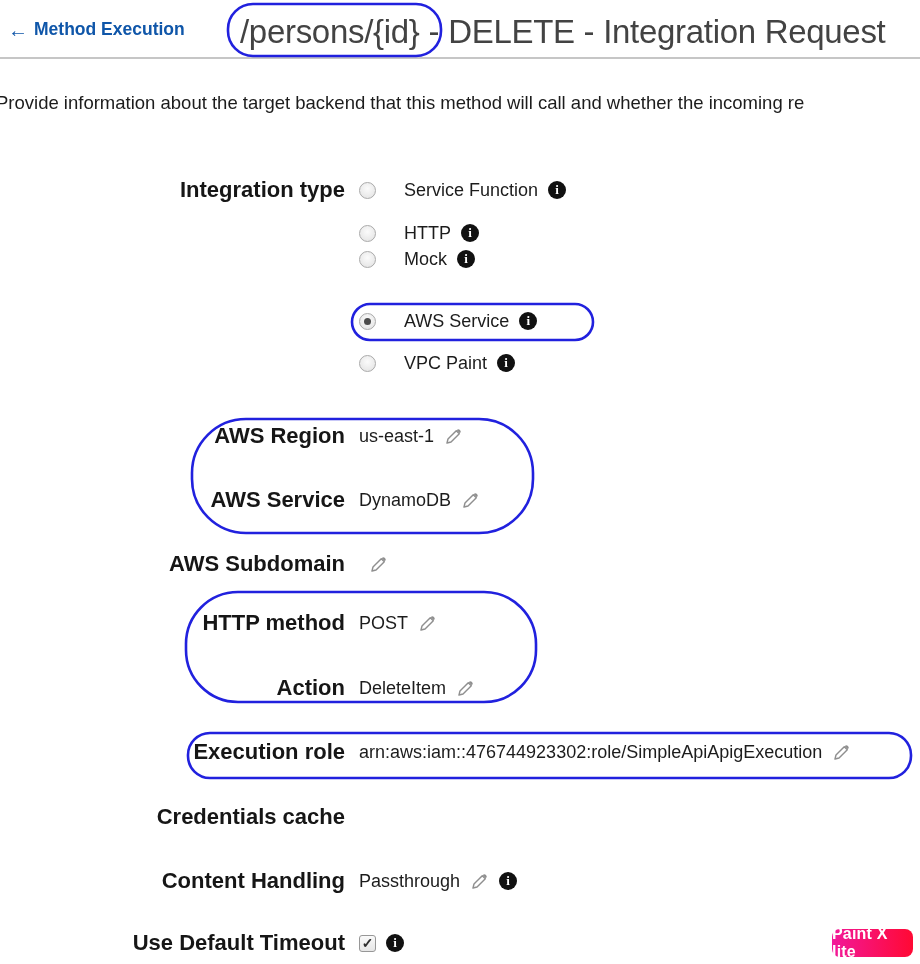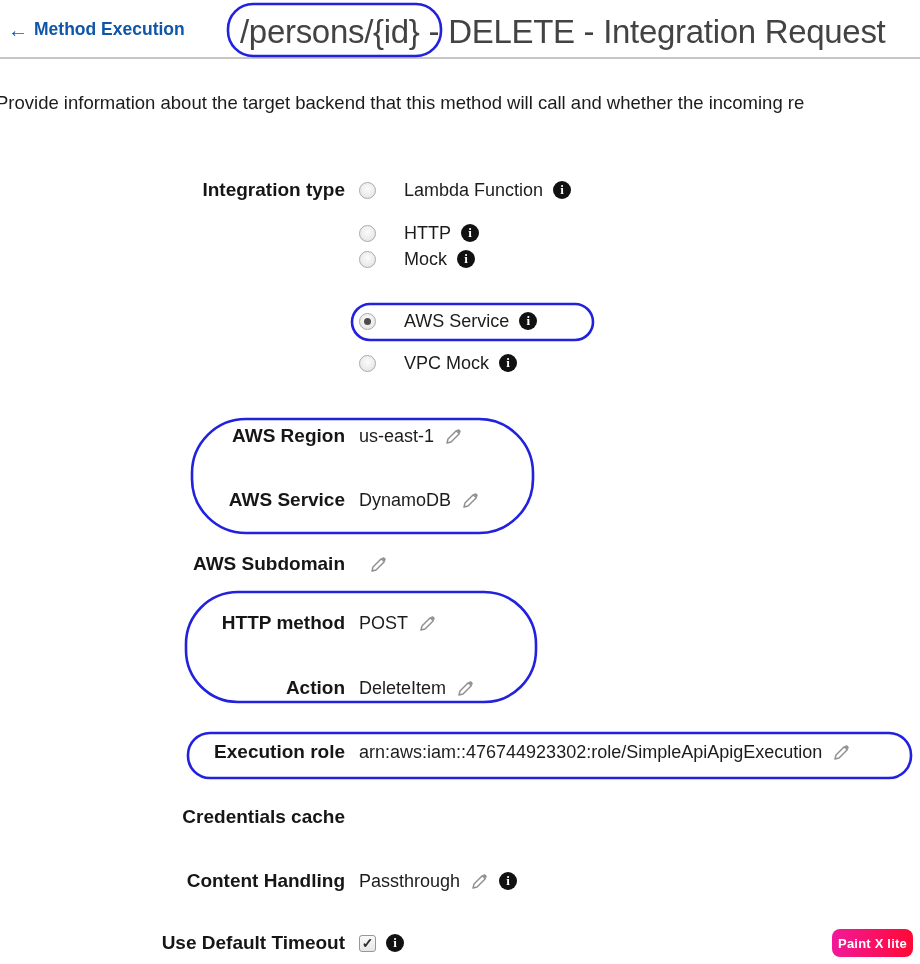--- a/index.html
+++ b/index.html
@@ -38,21 +38,21 @@
     font-size: 18.5px; color: #1c1c1c; white-space: nowrap;
   }
 
   
   .row {
     position: absolute; left: 0; height: 26px;
     display: flex; align-items: center; white-space: nowrap;
   }
   .lbl {
     width: 345px; flex: none; text-align: right;
-    font-size: 19px; font-weight: bold; color: #161616;
+    font-size: 22px; font-weight: bold; color: #161616;
   }
   .val {
     margin-left: 14px; display: flex; align-items: center;
     font-size: 18px; color: #1c1c1c; gap: 10px;
   }
   .val .opt-text { margin-left: 18px; }
 
   
   .radio {
     width: 17px; height: 17px; flex: none; border-radius: 50%;
@@ -90,21 +90,21 @@
   .overlay {
     position: absolute; left: 0; top: 0; width: 920px; height: 964px;
     pointer-events: none; z-index: 6;
   }
 
   
   .watermark {
     position: absolute; left: 832px; top: 929px; width: 81px; height: 28px;
     border-radius: 8px;
     background: linear-gradient(90deg, #f2199a, #ff0934);
-    color: #ffffff; font-size: 13px; font-weight: bold;
+    color: #ffffff; font-size: 16px; font-weight: bold;
     display: flex; align-items: center; justify-content: center;
     letter-spacing: 0.2px;
   }
 </style>
 </head>
 <body>
 
 <div class="page">
 
   <div class="back-link">
@@ -115,21 +115,21 @@
     <span class="path">/persons/{id}</span><span>- DELETE - Integration Request</span>
   </div>
   <div class="divider"></div>
 
   <div class="description">Provide information about the target backend that this method will call and whether the incoming re</div>
 
   <div class="row" style="top:177px">
     <div class="lbl">Integration type</div>
     <div class="val">
       <span class="radio"></span>
-      <span class="opt-text">Lambda Function</span>
+      <span class="opt-text">Service Function</span>
       <span class="info">i</span>
     </div>
   </div>
   <div class="row" style="top:220px">
     <div class="lbl"></div>
     <div class="val">
       <span class="radio"></span>
       <span class="opt-text">HTTP</span>
       <span class="info">i</span>
     </div>
@@ -147,21 +147,21 @@
     <div class="val">
       <span class="radio checked"></span>
       <span class="opt-text">AWS Service</span>
       <span class="info">i</span>
     </div>
   </div>
   <div class="row" style="top:350px">
     <div class="lbl"></div>
     <div class="val">
       <span class="radio"></span>
-      <span class="opt-text">VPC Mock</span>
+      <span class="opt-text">VPC Paint</span>
       <span class="info">i</span>
     </div>
   </div>
 
   <div class="row" style="top:423px">
     <div class="lbl">AWS Region</div>
     <div class="val">
       <span>us-east-1</span>
       <svg class="pencil" viewBox="0 0 20 20">
           <path d="M4.2 12.6 L12.9 3.9 L16.1 7.1 L7.4 15.8 L3.1 16.9 Z" fill="none" stroke="#8f8f8f" stroke-width="1.5" stroke-linejoin="round"></path>

